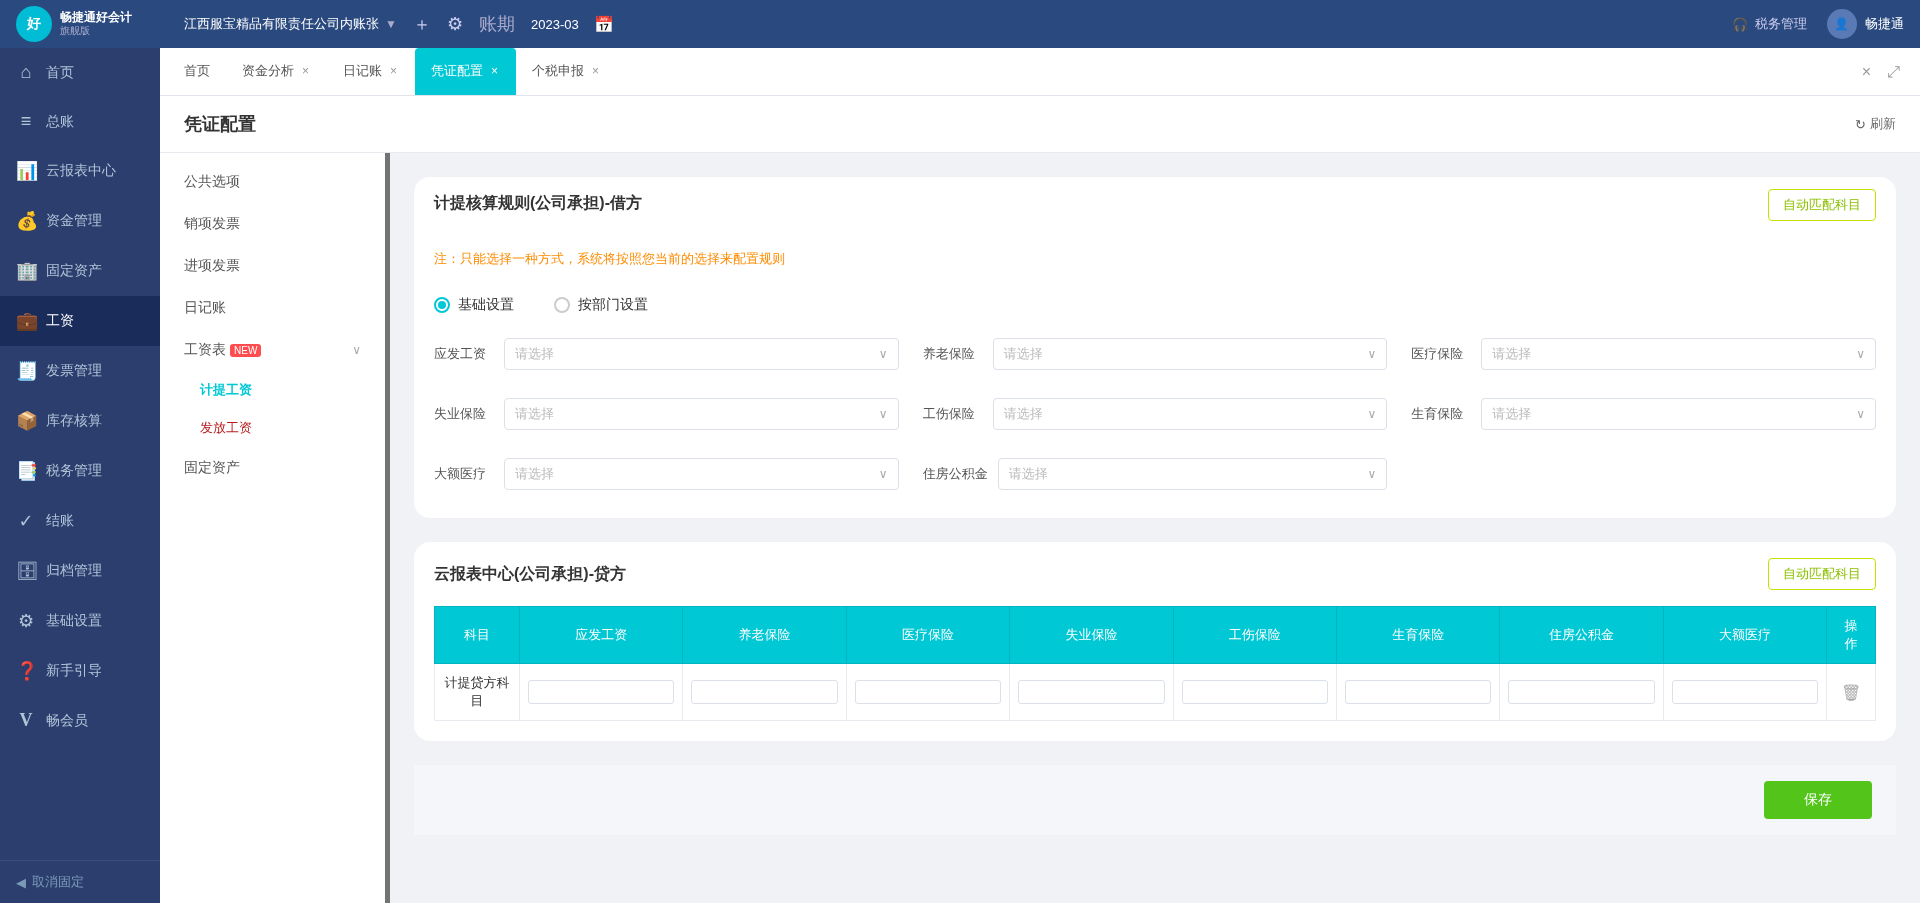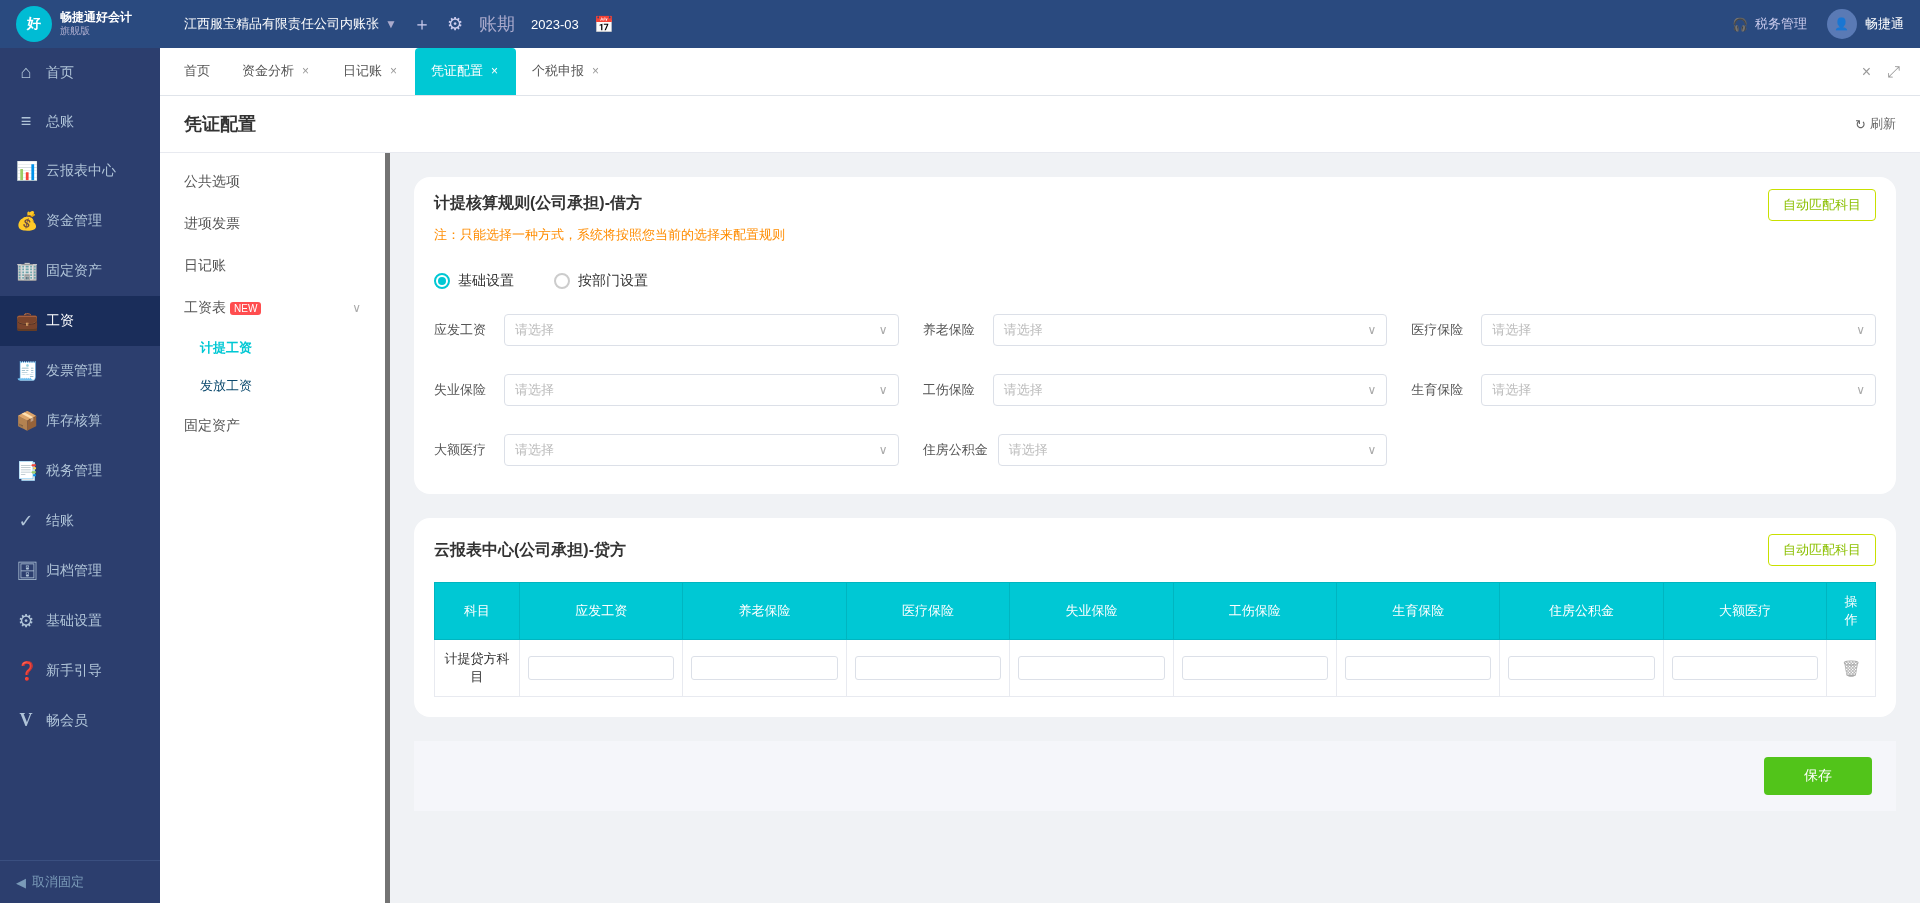--- a/index.html
+++ b/index.html
@@ -187,21 +187,21 @@
       color: white;
       font-size: 10px;
       padding: 1px 4px;
       border-radius: 3px;
       margin-left: 4px;
     }
     .sub-nav-arrow { font-size: 12px; color: #aaa; }
     .sub-nav-child {
       padding: 10px 24px 10px 40px;
       font-size: 13px;
-      color: #0c4a6e;
+      color: #b91c1c;
       cursor: pointer;
     }
     .sub-nav-child.active { color: #00c8d4; font-weight: bold; }
 
     
     .content-with-nav {
       display: flex;
       flex: 1;
       overflow: hidden;
     }
@@ -222,20 +222,21 @@
     .section-title {
       font-size: 16px;
       font-weight: bold;
       color: #333;
       padding: 16px 20px 8px;
     }
     .section-note {
       color: #ff8c00;
       font-size: 13px;
       padding: 4px 20px 12px;
+      margin-top: 24px;
     }
     .section-body { padding: 8px 20px 20px; }
 
     
     .radio-group {
       display: flex; align-items: center; gap: 40px;
       padding: 8px 0 16px;
     }
     .radio-item {
       display: flex; align-items: center; gap: 8px;
@@ -490,20 +491,23 @@
         <span>↻</span>
         <span>刷新</span>
       </button>
     </div>
 
     <div class="content-with-nav">
 
       <div class="sub-nav">
         <div class="sub-nav-item">
           <span>公共选项</span>
+        </div>
+        <div class="sub-nav-item">
+          <span>销项发票</span>
         </div>
         <div class="sub-nav-item">
           <span>进项发票</span>
         </div>
         <div class="sub-nav-item">
           <span>日记账</span>
         </div>
         <div class="sub-nav-item">
           <span>工资表<span class="new-badge">NEW</span></span>
           <span class="sub-nav-arrow">∨</span>

